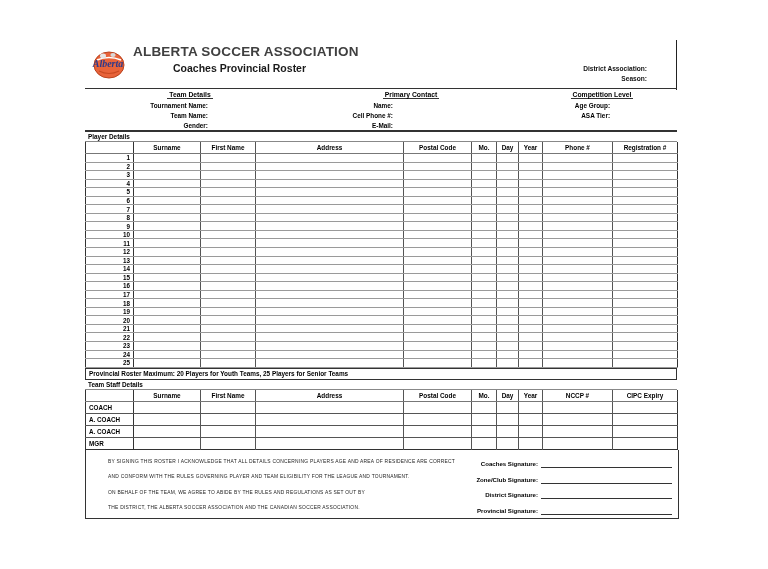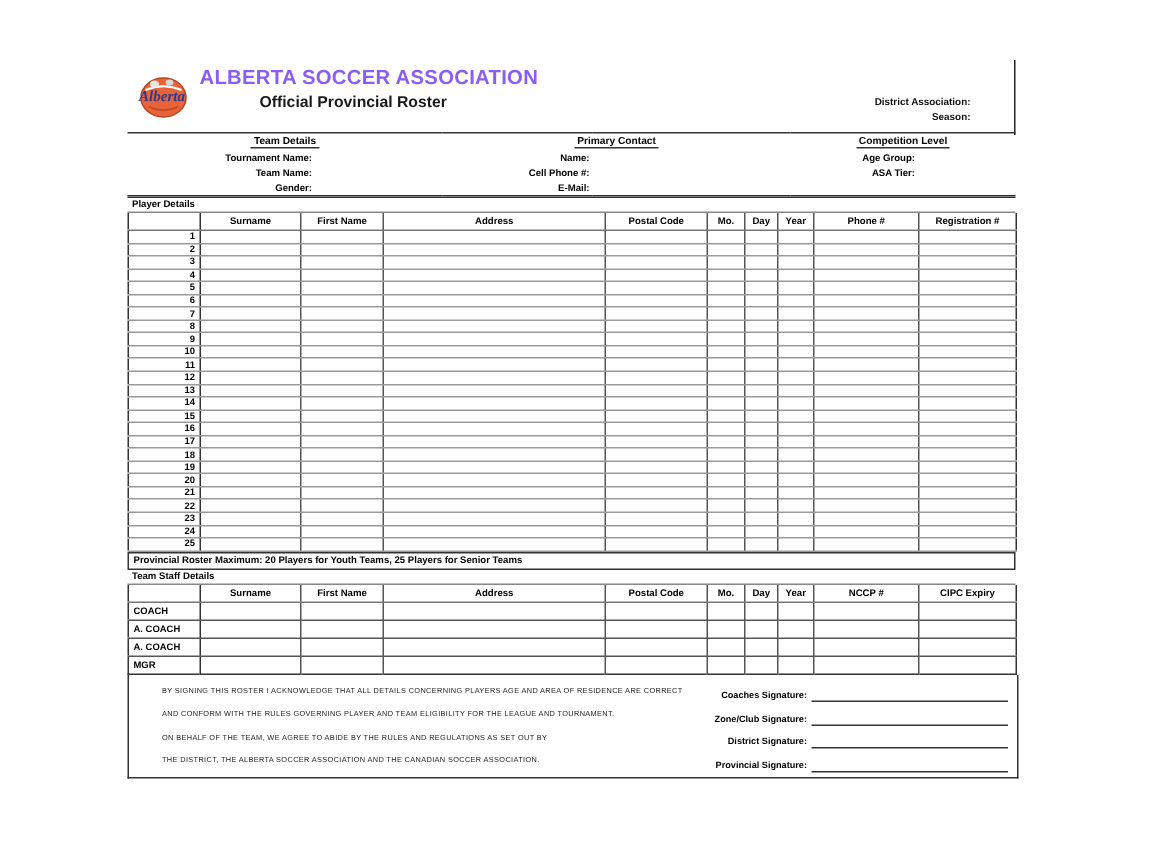--- a/index.html
+++ b/index.html
@@ -19,21 +19,21 @@
   }
 
   
   .masthead{position:relative;height:48px;}
   .logo{
     position:absolute;left:4px;top:6px;width:40px;height:34px;
   }
   .logo svg{display:block;}
   .org-title{
     position:absolute;left:48px;top:4px;
-    font-size:13.5px;font-weight:bold;letter-spacing:.2px;color:#8b5cf6;
+    font-size:13.5px;font-weight:bold;letter-spacing:.2px;color:#404040;
   }
   .org-sub{
     position:absolute;left:88px;top:22px;
     font-size:10.5px;font-weight:bold;color:#1a1a1a;
   }
   .district-block{
     position:absolute;right:30px;top:24px;text-align:right;
     font-size:6.6px;font-weight:bold;line-height:9.5px;color:#111;
   }
 
@@ -124,21 +124,21 @@
           <ellipse cx="20" cy="19" rx="15" ry="13" fill="#e8633a"></ellipse>
           <ellipse cx="20" cy="19" rx="15" ry="13" fill="none" stroke="#b8431f" stroke-width="1"></ellipse>
           <path d="M8 14 Q20 9 32 14" stroke="#ffffff" stroke-width="1.4" fill="none"></path>
           <path d="M10 25 Q20 30 30 25" stroke="#c94a22" stroke-width="1.2" fill="none"></path>
           <ellipse cx="14" cy="10" rx="3" ry="2.4" fill="#e6e6e6"></ellipse>
           <ellipse cx="24" cy="9" rx="2.6" ry="2" fill="#d8d8d8"></ellipse>
           <text x="19" y="21" font-family="'Liberation Serif',serif" font-size="10" font-style="italic" font-weight="bold" fill="#2d3a8c" text-anchor="middle">Alberta</text>
         </svg>
       </div>
       <div class="org-title">ALBERTA SOCCER ASSOCIATION</div>
-      <div class="org-sub">Official Provincial Roster</div>
+      <div class="org-sub">Coaches Provincial Roster</div>
       <div class="district-block">
         <div>District Association:</div>
         <div>Season:</div>
       </div>
     </div>
 
     <table class="infogrid">
       <colgroup>
         <col style="width:125px">
           <col style="width:85px">

